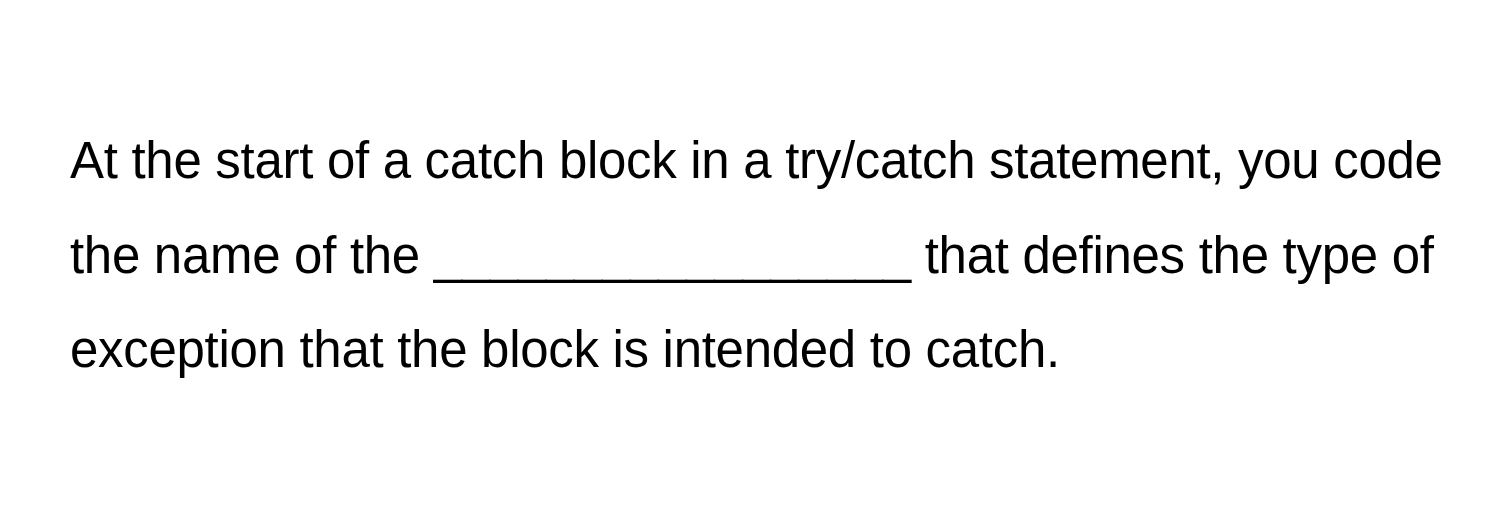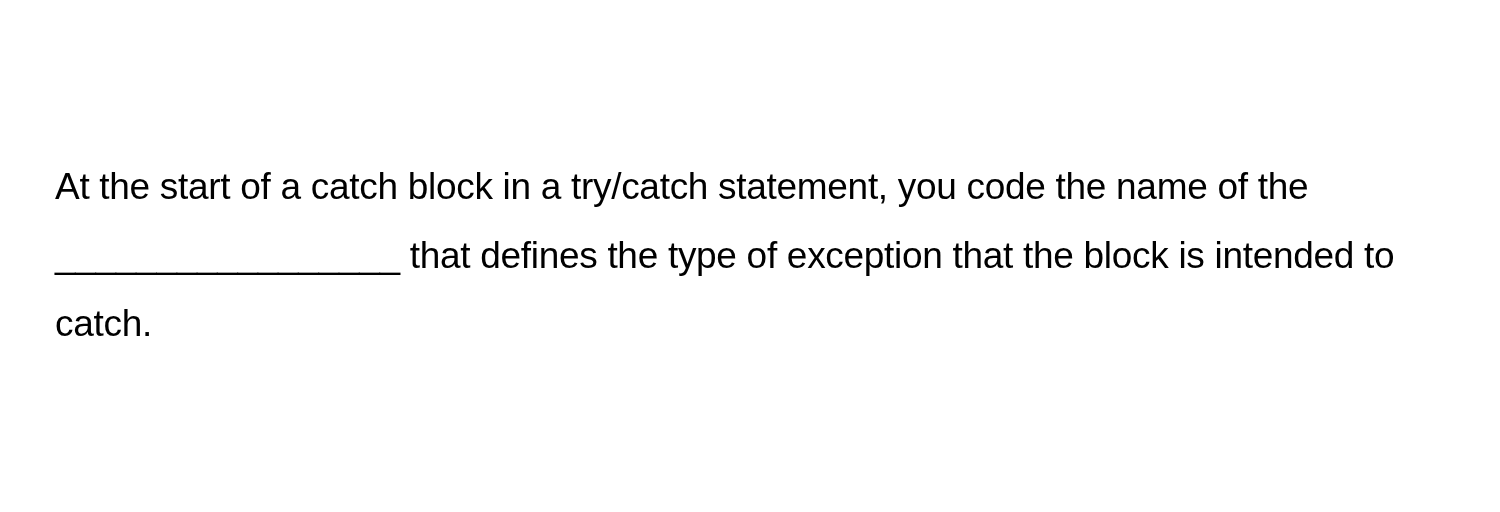--- a/index.html
+++ b/index.html
@@ -11,23 +11,24 @@
       width: 1500px;
       height: 512px;
       background: #ffffff;
       font-family: -apple-system, BlinkMacSystemFont, "Segoe UI", Helvetica, Arial, sans-serif;
       display: flex;
       align-items: center;
       padding-left: 55px;
       padding-right: 55px;
     }
     .question-text {
-      font-size: 37px;
+      font-size: 51px;
       line-height: 1.85;
       color: #000000;
       font-weight: 400;
       letter-spacing: -0.3px;
+      margin-left: 15px;
     }
   </style>
 </head>
 <body>
 
 <div class="question-text">At the start of a catch block in a try/catch statement, you code the name of the _________________ that defines the type of exception that the block is intended to catch.</div>
 
 </body></html>

